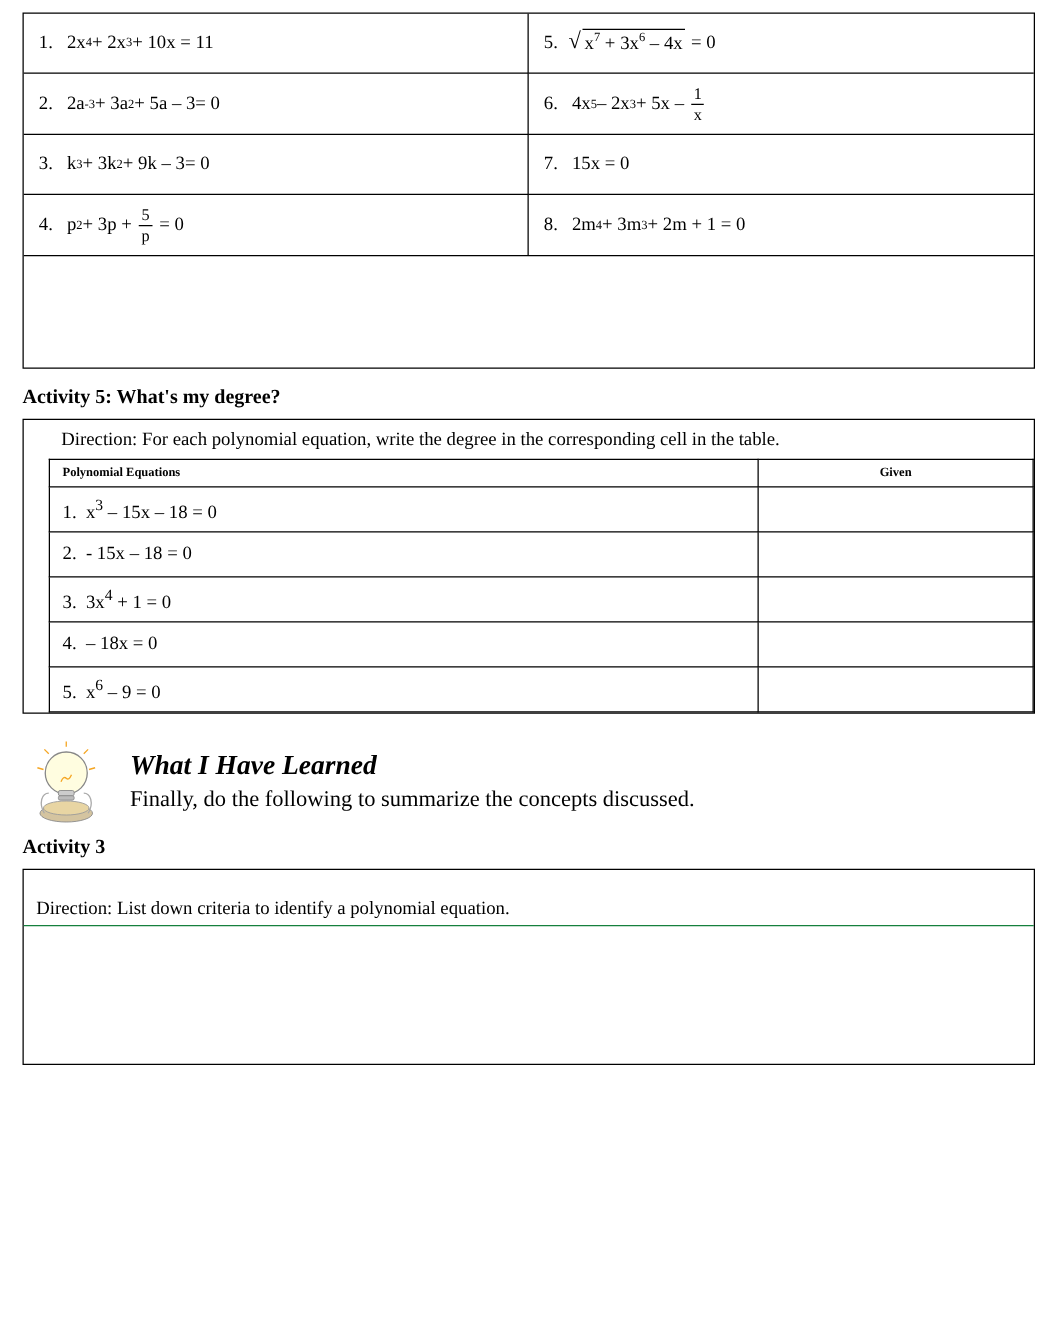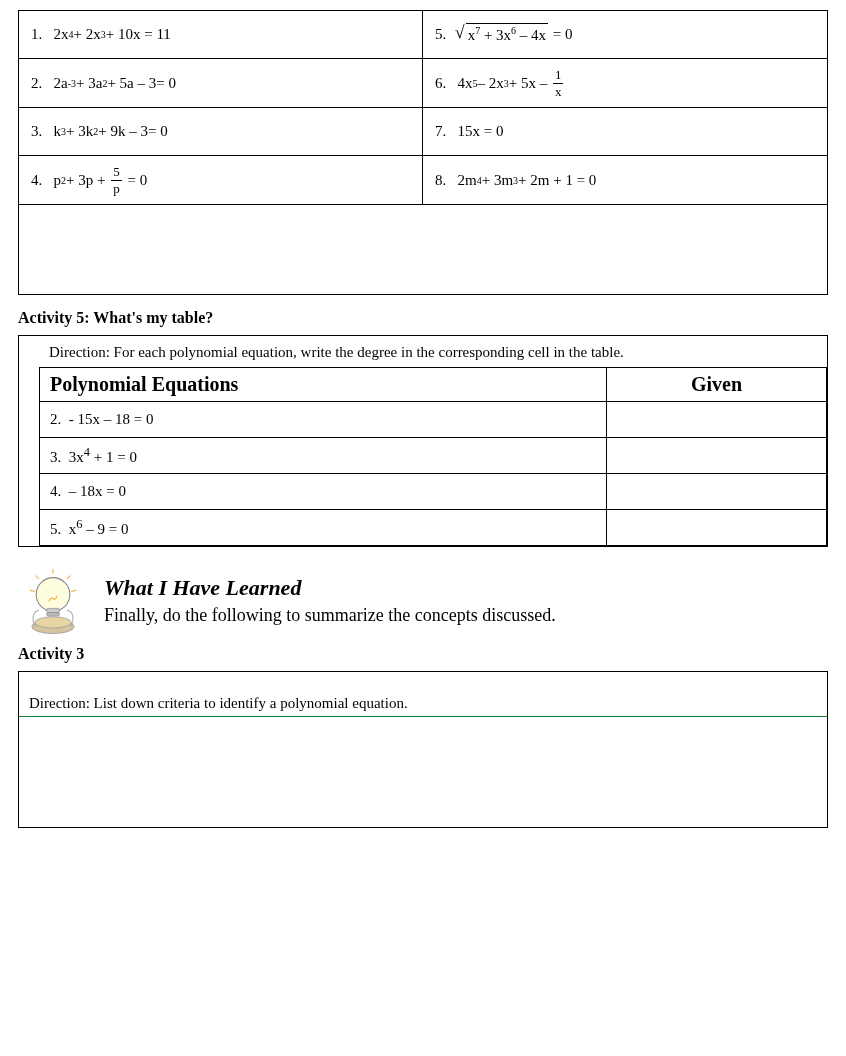--- a/index.html
+++ b/index.html
@@ -123,21 +123,21 @@
       border-collapse: collapse;
       border-top: 1px solid #000;
     }
 
     .poly-table th {
       font-weight: bold;
       border: 1px solid #000;
       padding: 5px 10px;
       text-align: left;
       background: #fff;
-      font-size: 20px;
+      font-size: 10px;
     }
 
     .poly-table th:last-child {
       text-align: center;
     }
 
     .poly-table td {
       border: 1px solid #000;
       padding: 6px 10px;
       font-size: 15px;
@@ -247,36 +247,40 @@
       &nbsp;= 0
     </div>
     <div class="eq-cell no-bottom">
       <span>8.</span>&nbsp;&nbsp;
       2m<sup>4</sup> + 3m<sup>3</sup> + 2m + 1 = 0
     </div>
   </div>
   <div class="answer-area"></div>
 </div>
 
-<div class="activity-heading">Activity 5: What's my table?</div>
+<div class="activity-heading">Activity 5: What's my degree?</div>
 
 <div class="activity5-outer">
   <div class="activity5-dir">
     <span class="dir-label">Direction:</span>
     <span>For each polynomial equation, write the degree in the corresponding cell in the table.</span>
   </div>
   <table class="poly-table">
     <thead>
       <tr>
         <th>Polynomial Equations</th>
         <th>Given</th>
       </tr>
     </thead>
     <tbody>
       <tr>
+        <td>1.&nbsp;&nbsp;x<sup>3</sup> – 15x – 18 = 0</td>
+        <td></td>
+      </tr>
+      <tr>
         <td>2.&nbsp;&nbsp;- 15x – 18 = 0</td>
         <td></td>
       </tr>
       <tr>
         <td>3.&nbsp;&nbsp;3x<sup>4</sup> + 1 = 0</td>
         <td></td>
       </tr>
       <tr>
         <td>4.&nbsp;&nbsp;– 18x = 0</td>
         <td></td>

